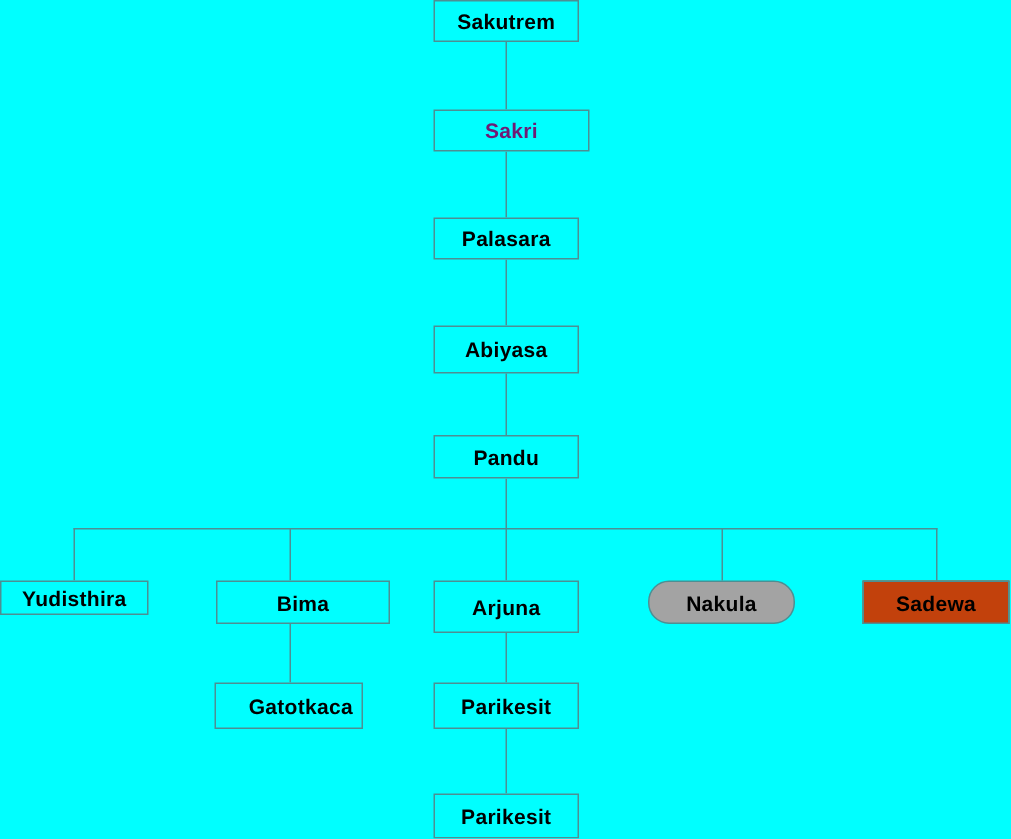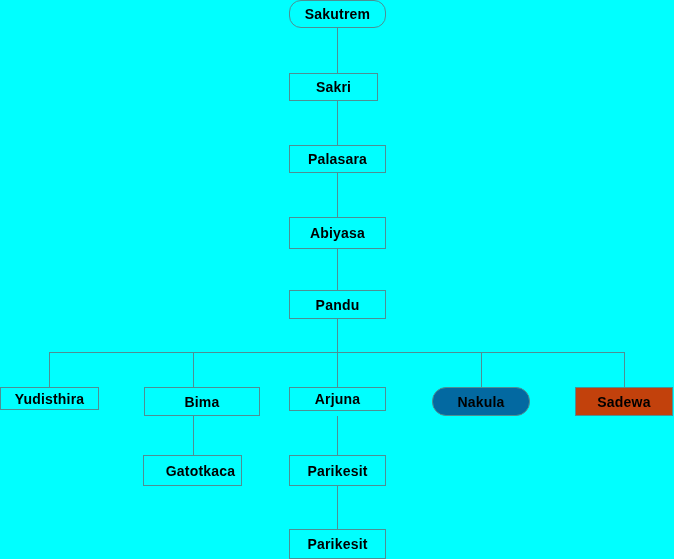--- a/index.html
+++ b/index.html
@@ -57,45 +57,45 @@
       <div class="edge edge-v" style="left: 49px; top: 352px; height: 35px; background: rgb(77, 143, 147);"></div>
       <div class="edge edge-v" style="left: 193px; top: 352px; height: 35px; background: rgb(77, 143, 147);"></div>
       <div class="edge edge-v" style="left: 337px; top: 352px; height: 35px; background: rgb(77, 143, 147);"></div>
       <div class="edge edge-v" style="left: 481px; top: 352px; height: 35px; background: rgb(77, 143, 147);"></div>
       <div class="edge edge-v" style="left: 624px; top: 352px; height: 35px; background: rgb(77, 143, 147);"></div>
       <div class="edge edge-v" style="left: 193px; top: 416px; height: 39px; background: rgb(77, 143, 147);"></div>
       <div class="edge edge-v" style="left: 337px; top: 416px; height: 39px; background: rgb(77, 143, 147);"></div>
       <div class="edge edge-v" style="left: 337px; top: 486px; height: 43px; background: rgb(77, 143, 147);"></div>
     </div>
   <div id="node-layer">
-      <div class="node" style="left: 289px; top: 0px; width: 97px; height: 28px; background: rgb(0, 255, 255); border-color: rgb(77, 143, 147); color: rgb(0, 0, 0); border-radius: 12px;">
+      <div class="node" style="left: 289px; top: 0px; width: 97px; height: 28px; background: rgb(0, 255, 255); border-color: rgb(77, 143, 147); color: rgb(0, 0, 0);">
         <span>Sakutrem</span>
       </div>
-      <div class="node" style="left: 289px; top: 73px; width: 89px; height: 28px; background: rgb(0, 255, 255); border-color: rgb(77, 143, 147); color: #000000;">
+      <div class="node" style="left: 289px; top: 73px; width: 104px; height: 28px; background: rgb(0, 255, 255); border-color: rgb(77, 143, 147); color: #701a75;">
         <span>Sakri</span>
       </div>
       <div class="node" style="left: 289px; top: 145px; width: 97px; height: 28px; background: rgb(0, 255, 255); border-color: rgb(77, 143, 147); color: rgb(0, 0, 0);">
         <span>Palasara</span>
       </div>
       <div class="node" style="left: 289px; top: 217px; width: 97px; height: 32px; background: rgb(0, 255, 255); border-color: rgb(77, 143, 147); color: rgb(0, 0, 0);">
         <span>Abiyasa</span>
       </div>
       <div class="node" style="left: 289px; top: 290px; width: 97px; height: 29px; background: rgb(0, 255, 255); border-color: rgb(77, 143, 147); color: rgb(0, 0, 0);">
         <span>Pandu</span>
       </div>
       <div class="node" style="left: 0px; top: 387px; width: 99px; height: 23px; background: rgb(0, 255, 255); border-color: rgb(77, 143, 147); color: rgb(0, 0, 0);">
         <span>Yudisthira</span>
       </div>
       <div class="node" style="left: 144px; top: 387px; width: 116px; height: 29px; background: rgb(0, 255, 255); border-color: rgb(77, 143, 147); color: rgb(0, 0, 0);">
         <span>Bima</span>
       </div>
-      <div class="node" style="left: 289px; top: 387px; width: 97px; height: 24px; background: rgb(0, 255, 255); border-color: rgb(77, 143, 147); color: rgb(0, 0, 0);">
+      <div class="node" style="left: 289px; top: 387px; width: 97px; height: 35px; background: rgb(0, 255, 255); border-color: rgb(77, 143, 147); color: rgb(0, 0, 0);">
         <span>Arjuna</span>
       </div>
-      <div class="node" style="left: 432px; top: 387px; width: 98px; height: 29px; background: #0369a1; border-color: rgb(77, 143, 147); color: rgb(0, 0, 0); border-radius: 14px;">
+      <div class="node" style="left: 432px; top: 387px; width: 98px; height: 29px; background: #a3a3a3; border-color: rgb(77, 143, 147); color: rgb(0, 0, 0); border-radius: 14px;">
         <span>Nakula</span>
       </div>
       <div class="node" style="left: 575px; top: 387px; width: 98px; height: 29px; background: #c2410c; border-color: rgb(77, 143, 147); color: rgb(0, 0, 0);">
         <span>Sadewa</span>
       </div>
       <div class="node" style="left: 143px; top: 455px; width: 99px; height: 31px; background: rgb(0, 255, 255); border-color: rgb(77, 143, 147); color: rgb(0, 0, 0); padding-left: 16px;">
         <span>Gatotkaca</span>
       </div>
       <div class="node" style="left: 289px; top: 455px; width: 97px; height: 31px; background: rgb(0, 255, 255); border-color: rgb(77, 143, 147); color: rgb(0, 0, 0);">
         <span>Parikesit</span>

